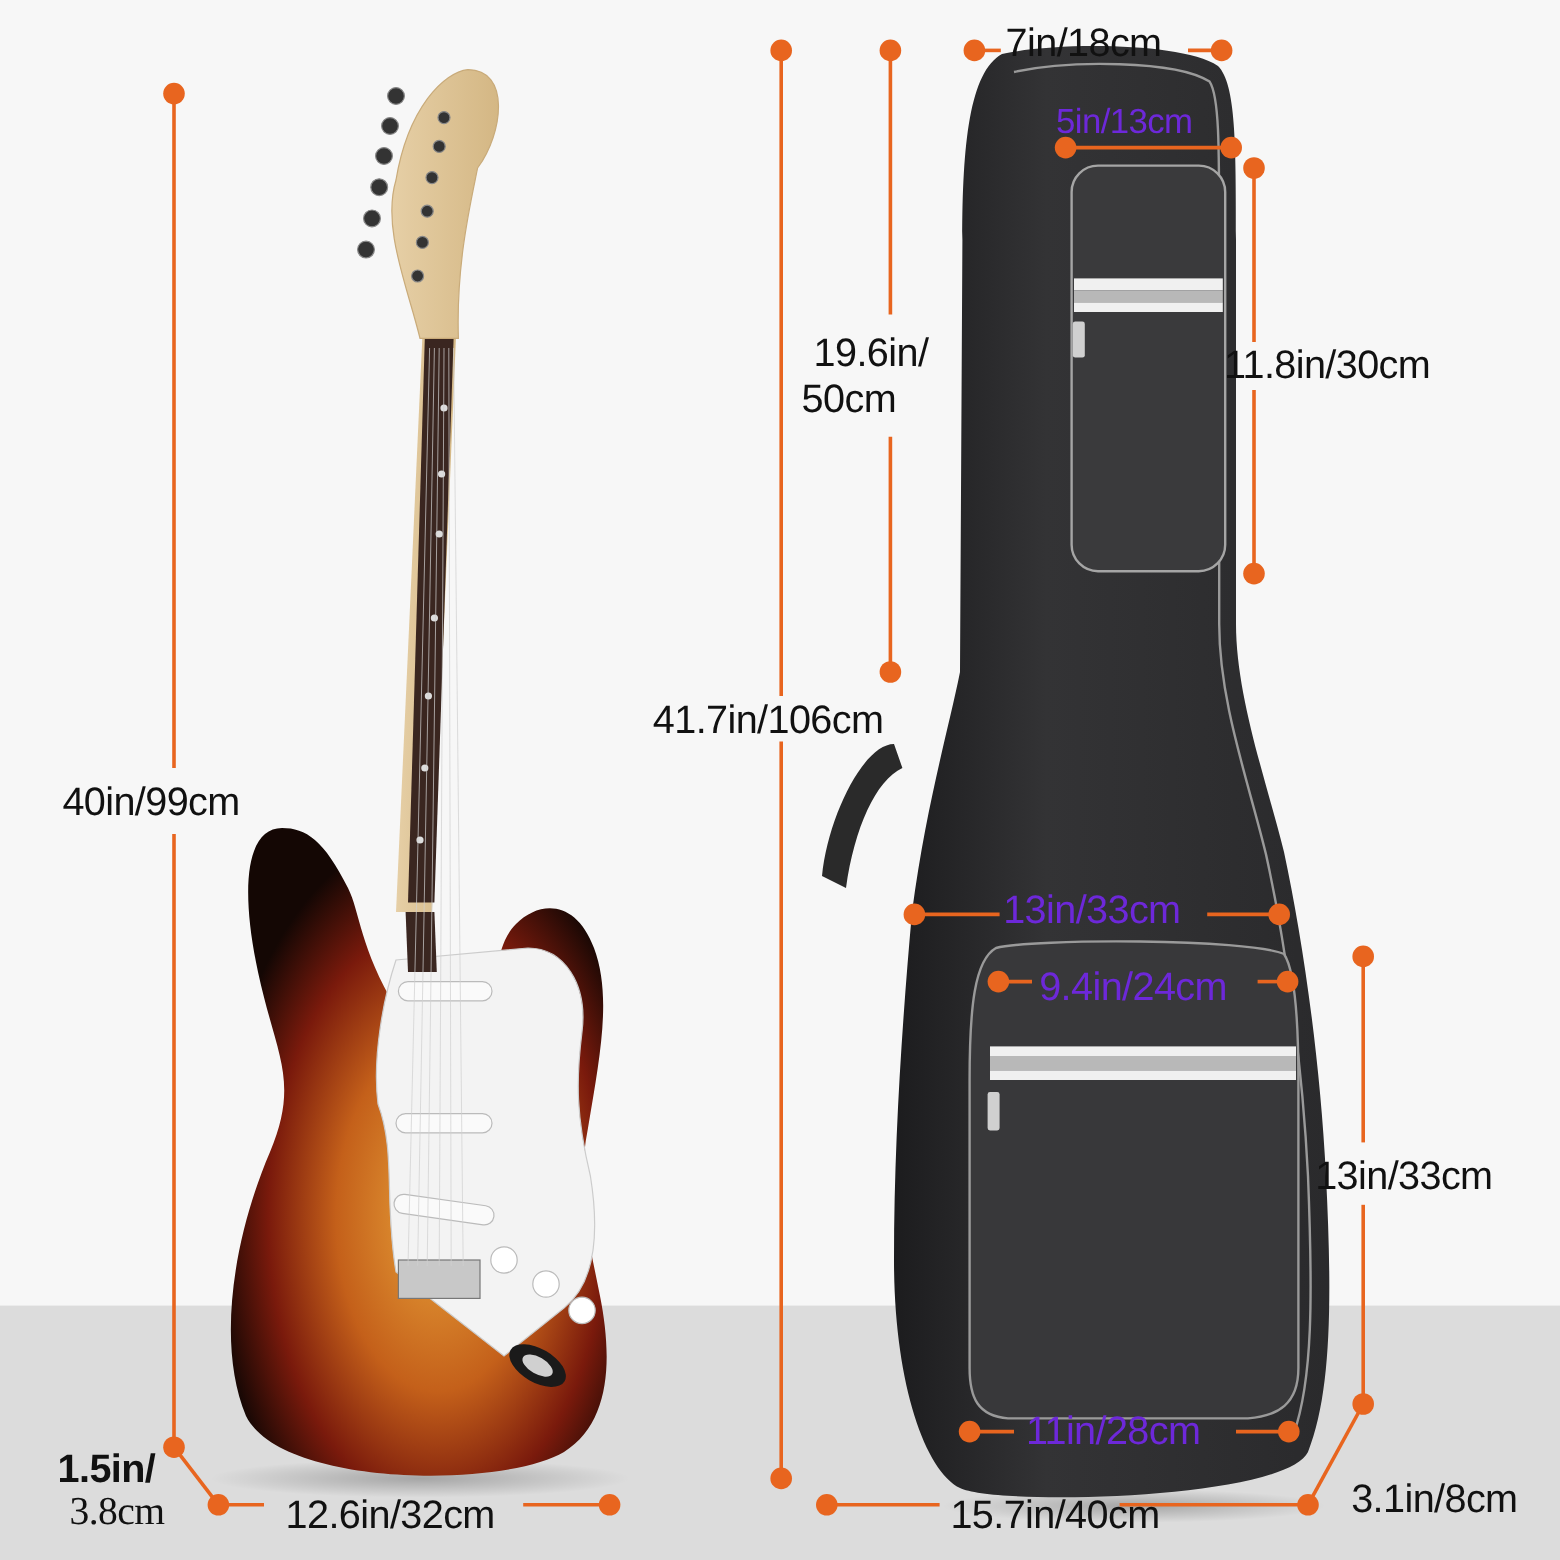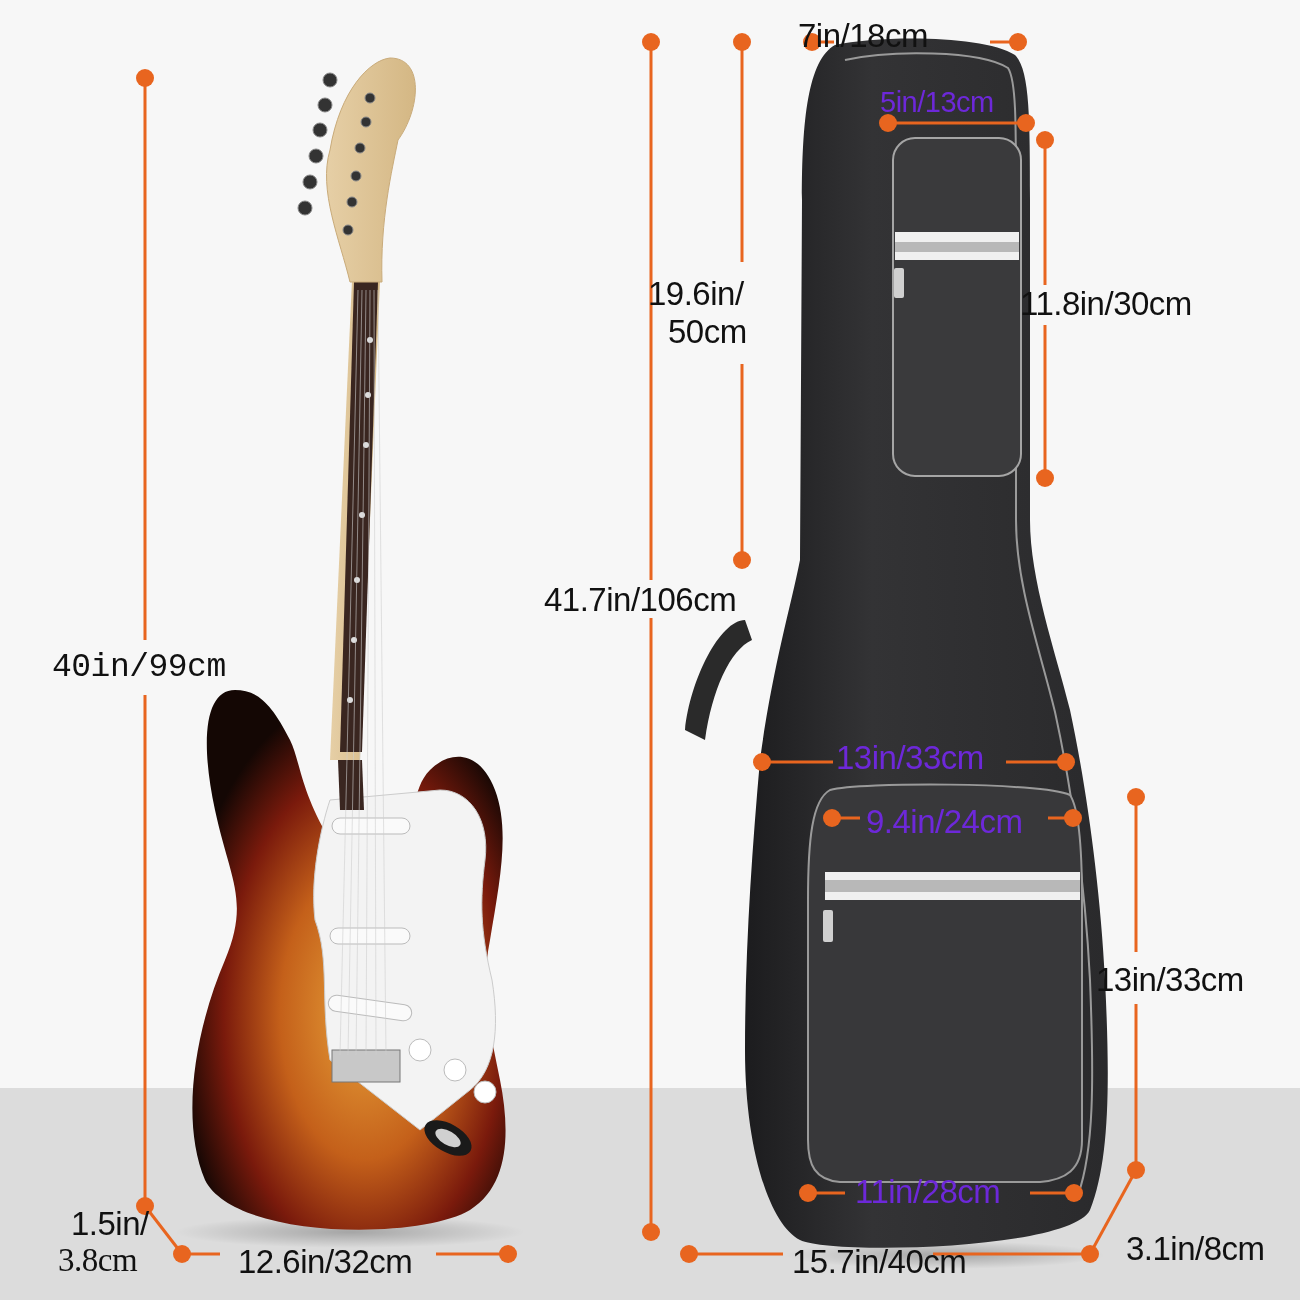--- a/index.html
+++ b/index.html
@@ -187,29 +187,29 @@
       <circle cx="1073" cy="818" r="9"></circle>
     <circle cx="1136" cy="797" r="9"></circle>
       <circle cx="1136" cy="1170" r="9"></circle>
     <circle cx="808" cy="1193" r="9"></circle>
       <circle cx="1074" cy="1193" r="9"></circle>
     <circle cx="689" cy="1254" r="9"></circle>
       <circle cx="1090" cy="1254" r="9"></circle>
   </g>
 </svg>
 
-<div class="lbl" style="left:52px; top:650px;font-family:Liberation Mono, monospace;">40in/99cm</div>
+<div class="lbl" style="left:52px; top:650px;">40in/99cm</div>
 <div class="lbl" style="left:238px; top:1244px;">12.6in/32cm</div>
-<div class="lbl" style="left:71px; top:1206px;">1.5in/</div>
+<div class="lbl" style="left:48px; top:1206px;font-weight:bold;">1.5in/</div>
 <div class="lbl" style="left:58px; top:1242px;font-family:Liberation Serif, serif;">3.8cm</div>
 
 <div class="lbl" style="left:544px; top:582px;">41.7in/106cm</div>
-<div class="lbl" style="left:648px; top:276px;">19.6in/</div>
+<div class="lbl" style="left:678px; top:276px;">19.6in/</div>
 <div class="lbl" style="left:668px; top:314px;">50cm</div>
-<div class="lbl" style="left:798px; top:18px;">7in/18cm</div>
+<div class="lbl" style="left:838px; top:18px;">7in/18cm</div>
 <div class="lbl white" style="left:880px; top:84px; font-size:29px;">5in/13cm</div>
 <div class="lbl" style="left:1020px; top:286px;">11.8in/30cm</div>
 <div class="lbl white" style="left:836px; top:740px;">13in/33cm</div>
 <div class="lbl white" style="left:866px; top:804px;">9.4in/24cm</div>
 <div class="lbl" style="left:1096px; top:962px;">13in/33cm</div>
 <div class="lbl white" style="left:855px; top:1174px;">11in/28cm</div>
 <div class="lbl" style="left:792px; top:1244px;">15.7in/40cm</div>
 <div class="lbl" style="left:1126px; top:1206px;margin-top:25px;">3.1in/8cm</div>
 
 </body></html>

